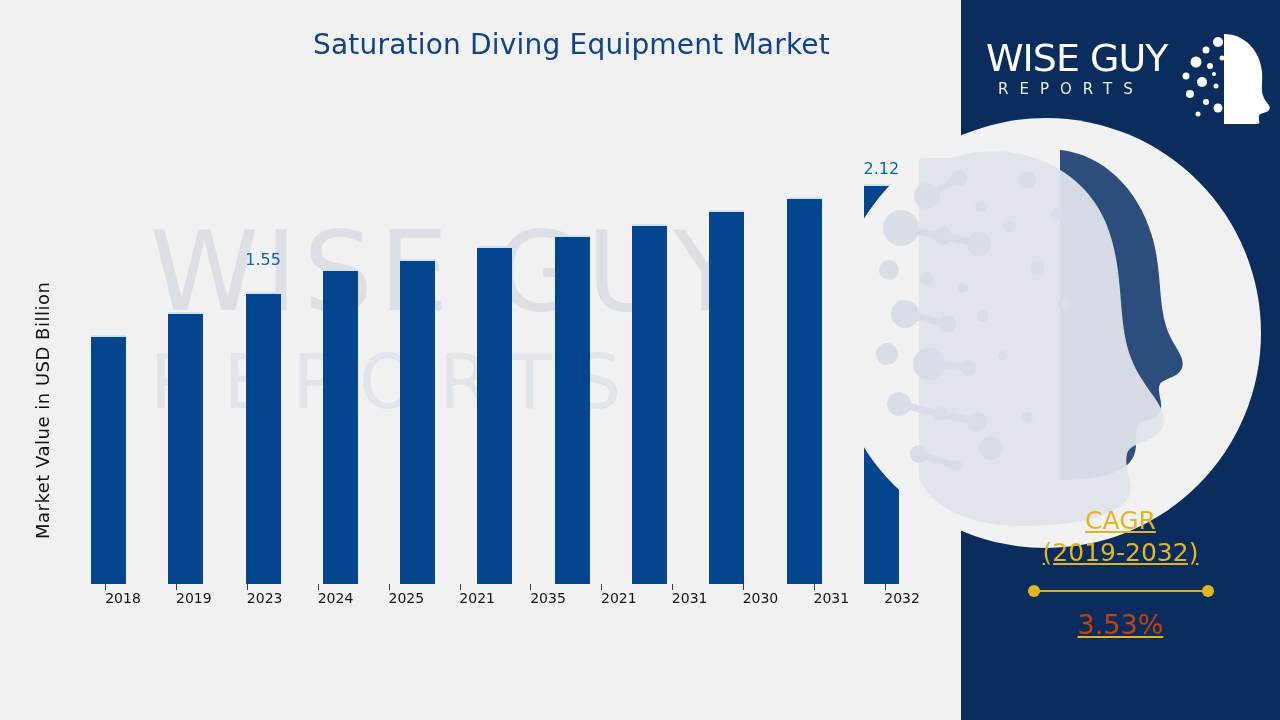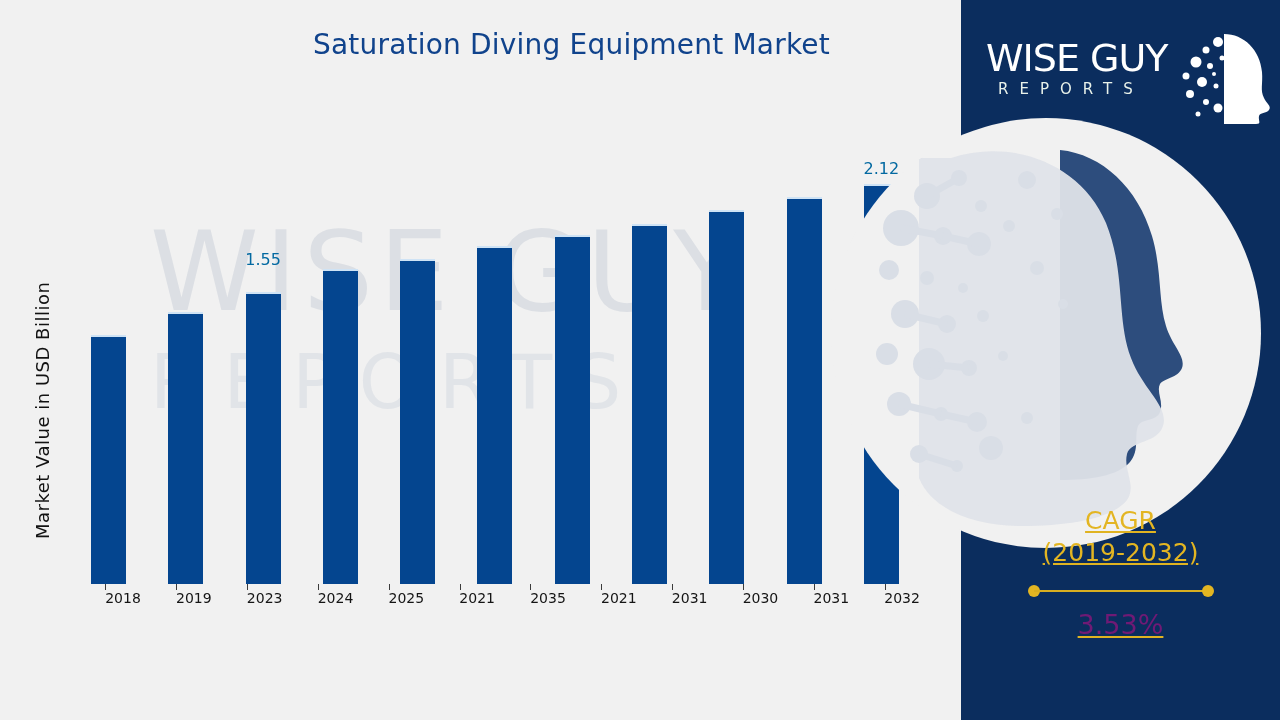--- a/index.html
+++ b/index.html
@@ -238,21 +238,21 @@
     position: absolute;
     top: 0;
     width: 12px; height: 12px;
     border-radius: 50%;
     background: #e3b522;
   }
   .cagr-divider .dot.left { left: 0; }
   .cagr-divider .dot.right { right: 0; }
   .cagr-value {
     font-size: 27px;
-    color: #701a75;
+    color: #c2410c;
   }
 </style>
 </head>
 <body>
 
 <div id="stage">
 
   <div class="chart-panel">
 
     <div class="chart-title">Saturation Diving Equipment Market</div>

